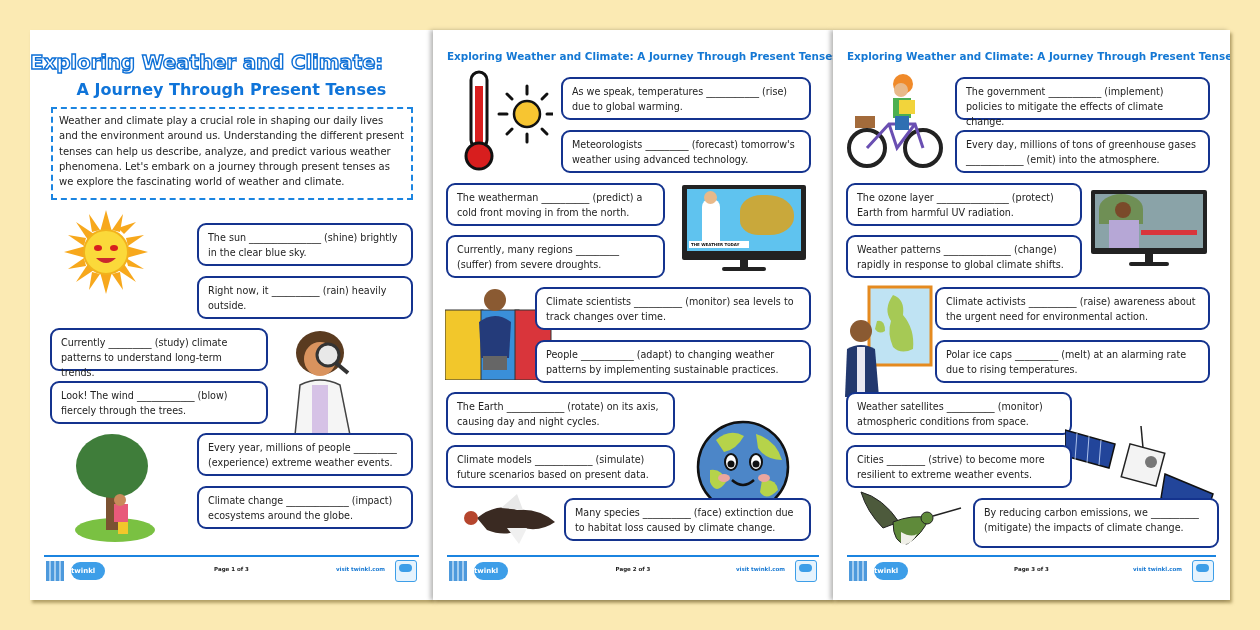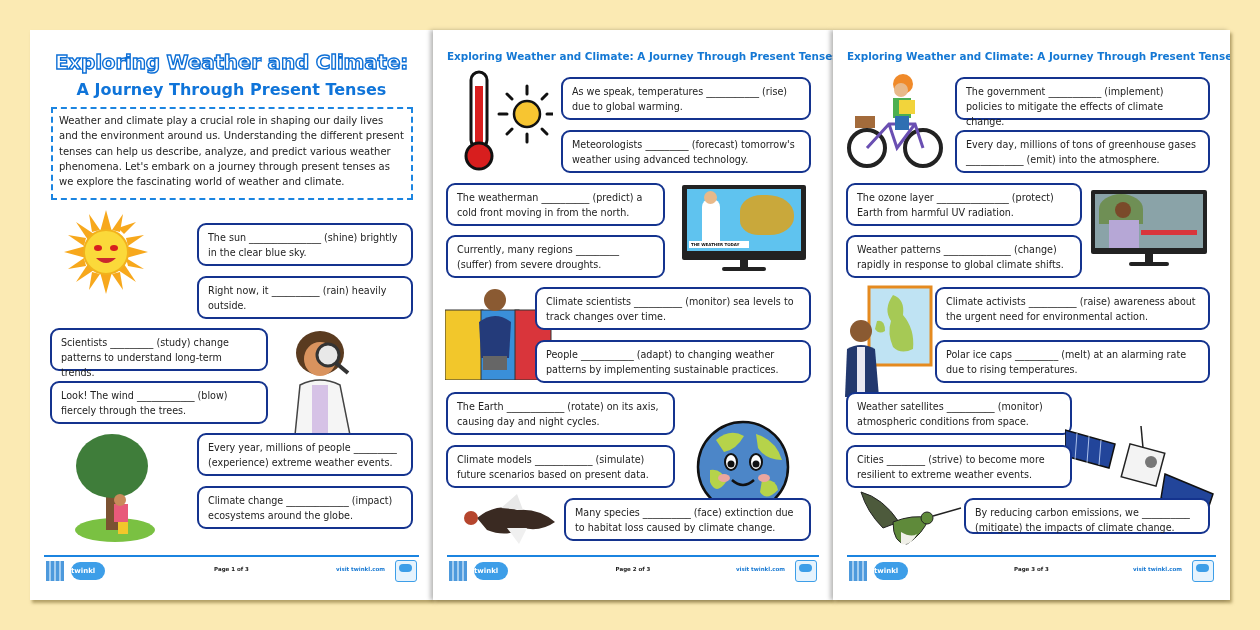--- a/index.html
+++ b/index.html
@@ -16,21 +16,21 @@
     background: #ffffff;
     box-shadow: 2px 3px 3px rgba(120, 100, 40, 0.55);
     overflow: hidden;
   }
   #page1 { left: 30px; width: 403px; z-index: 1; }
   #page2 { left: 433px; width: 400px; z-index: 2; box-shadow: -3px 0 4px rgba(0,0,0,0.25), 2px 3px 3px rgba(120,100,40,0.55); }
   #page3 { left: 833px; width: 397px; z-index: 3; box-shadow: -3px 0 4px rgba(0,0,0,0.25), 2px 3px 3px rgba(120,100,40,0.55); }
 
   .title-main {
     position: absolute; left: 0; width: 100%; top: 20px;
-    text-align: center;
+    text-align: left;
     font-size: 20px; font-weight: bold;
     color: #ffffff;
     -webkit-text-stroke: 1.4px #0d6fd6;
     letter-spacing: -0.2px;
   }
   .title-sub {
     position: absolute; left: 0; width: 100%; top: 50px;
     text-align: center;
     font-size: 16px; font-weight: bold; color: #0f74d9;
   }
@@ -114,21 +114,21 @@
       <polygon points="25,80 28,62 36,64"></polygon>
         <polygon points="59,80 48,64 56,62"></polygon>
     </g>
     <circle cx="42" cy="42" r="22" fill="#fbd93a" stroke="#f2b21c" stroke-width="2"></circle>
     <ellipse cx="34" cy="38" rx="4" ry="3" fill="#d81e1e"></ellipse>
     <ellipse cx="50" cy="38" rx="4" ry="3" fill="#d81e1e"></ellipse>
     <path d="M32 48 Q42 58 52 48 Z" fill="#c9282d"></path>
   </svg>
   <div class="box" style="left:167px;top:193px;width:216px;height:43px">The sun _______________ (shine) brightly in the clear blue sky.</div>
   <div class="box" style="left:167px;top:246px;width:216px;height:43px">Right now, it __________ (rain) heavily outside.</div>
-  <div class="box" style="left:20px;top:298px;width:218px;height:43px">Scientists _________ (study) change patterns to understand long-term trends.</div>
+  <div class="box" style="left:20px;top:298px;width:218px;height:43px">Currently _________ (study) climate patterns to understand long-term trends.</div>
 
   <svg class="illus" style="left:250px;top:295px" width="100" height="110" viewBox="0 0 100 110">
     <ellipse cx="40" cy="28" rx="24" ry="22" fill="#5a3b20"></ellipse>
     <ellipse cx="40" cy="34" rx="16" ry="17" fill="#d9935e"></ellipse>
     <circle cx="48" cy="30" r="11" fill="#e8e8e8" stroke="#333" stroke-width="3"></circle>
     <line x1="56" y1="38" x2="68" y2="48" stroke="#333" stroke-width="4"></line>
     <path d="M15 110 L20 60 Q40 50 60 60 L70 110 Z" fill="#f5f5f5" stroke="#444" stroke-width="1.5"></path>
     <rect x="32" y="60" width="16" height="50" fill="#d6c2e6"></rect>
   </svg>
 
@@ -297,21 +297,21 @@
   <div class="box" style="left:13px;top:415px;width:226px;height:43px">Cities ________ (strive) to become more resilient to extreme weather events.</div>
 
   <svg class="illus" style="left:20px;top:458px" width="110" height="64" viewBox="0 0 110 64">
     <path d="M8 4 Q30 10 46 34 L30 40 Q14 24 8 4 Z" fill="#4d5a3c" stroke="#222" stroke-width="1"></path>
     <path d="M40 34 Q60 26 76 30 Q70 46 54 56 Q40 56 40 34 Z" fill="#5f8a3a" stroke="#222" stroke-width="1"></path>
     <path d="M48 44 Q58 50 64 46 Q58 58 48 56 Z" fill="#f0f0e8"></path>
     <circle cx="74" cy="30" r="6" fill="#5f8a3a" stroke="#222" stroke-width="1"></circle>
     <line x1="80" y1="28" x2="108" y2="20" stroke="#222" stroke-width="1.5"></line>
   </svg>
 
-  <div class="box" style="left:131px;top:468px;width:246px;height:36px">By reducing carbon emissions, we __________ (mitigate) the impacts of climate change.</div>
+  <div class="box" style="left:140px;top:468px;width:246px;height:50px">By reducing carbon emissions, we __________ (mitigate) the impacts of climate change.</div>
 
   <div class="footer-line"></div>
   <div class="qr"></div>
   <div class="twinkl-logo">twinkl</div>
   <div class="page-num">Page 3 of 3</div>
   <div class="visit">visit twinkl.com</div>
   <div class="badge"></div>
 </div>
 
 </body></html>

